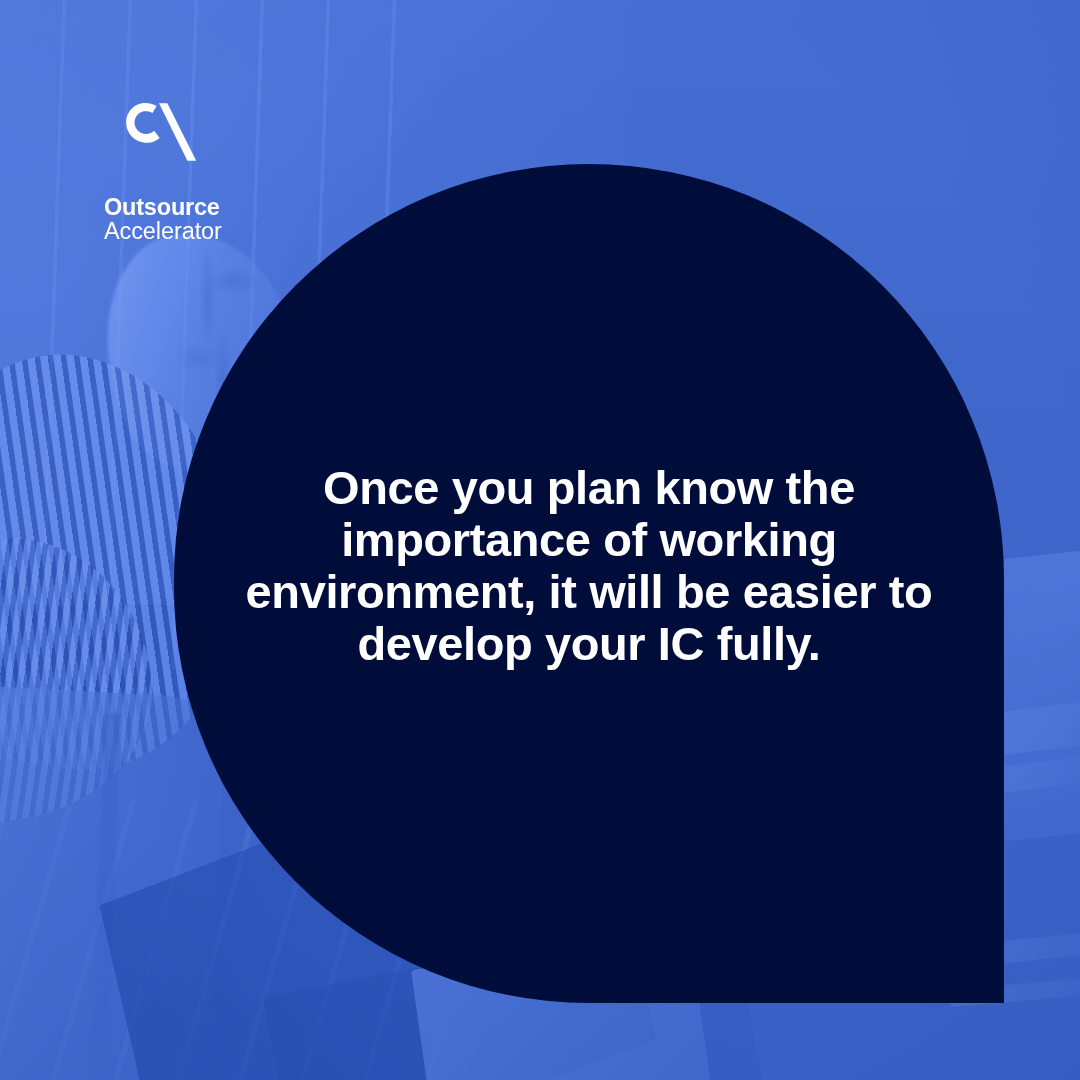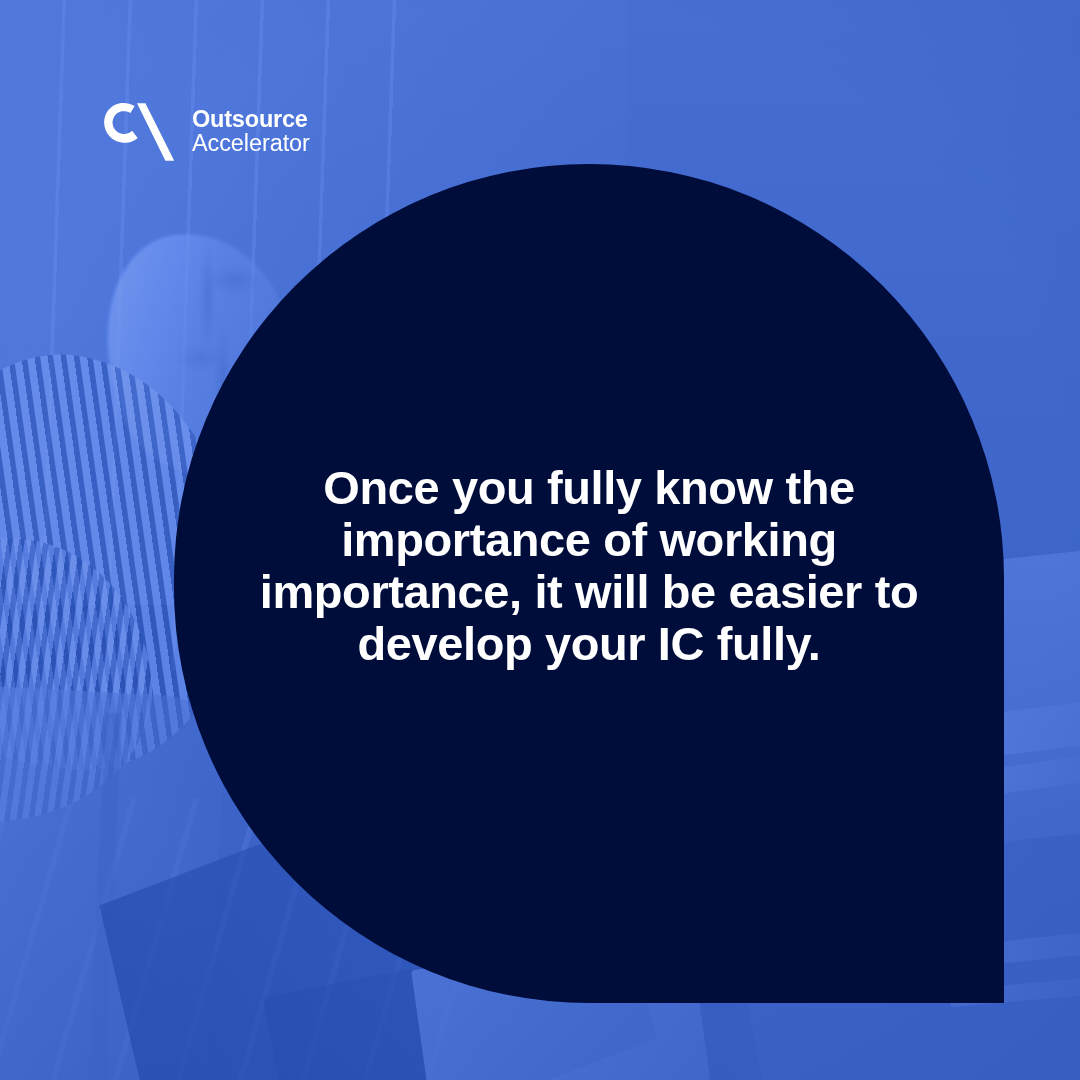--- a/index.html
+++ b/index.html
@@ -258,22 +258,23 @@
     border-radius: 415px 415px 0 415px;
   }
 
   
   .logo {
     position: absolute;
     left: 104px;
     top: 102px;
     display: flex;
     align-items: center;
-    gap: 14px;
+    gap: 34px;
     z-index: 5;
+    flex-direction: column;
   }
   .logo-mark { width: 74px; height: 60px; display: block; }
   .logo-words {
     display: flex;
     flex-direction: column;
     justify-content: center;
     line-height: 1.02;
     color: #ffffff;
   }
   .logo-line1 {
@@ -341,19 +342,19 @@
       <path d="M30.6 4.1 C25.9 1.3 20.3 0.2 14.9 1.4 C8.0 2.9 2.6 8.4 0.8 15.2 C-1.0 22.0 0.9 29.5 5.8 34.6 C10.7 39.7 18.1 41.9 24.9 40.4 C28.2 39.7 31.2 38.2 33.7 36.1 L28.1 28.7 C26.5 30.2 24.5 31.3 22.3 31.7 C18.3 32.5 14.0 31.1 11.3 28.0 C8.6 24.9 7.8 20.5 9.2 16.7 C10.6 12.8 14.0 10.0 18.1 9.3 C21.0 8.8 24.0 9.4 26.5 10.9 Z" fill="#ffffff"></path>
       <path d="M41.4 1.2 L33.0 1.2 L61.4 58.8 L70.2 58.8 Z" fill="#ffffff"></path>
     </svg>
     <div class="logo-words">
       <span class="logo-line1">Outsource</span>
       <span class="logo-line2">Accelerator</span>
     </div>
   </div>
 
   <div class="quote">
-    <span class="quote-line">Once you fully know the</span>
+    <span class="quote-line">Once you plan know the</span>
     <span class="quote-line">importance of working</span>
-    <span class="quote-line">importance, it will be easier to</span>
+    <span class="quote-line">environment, it will be easier to</span>
     <span class="quote-line">develop your IC fully.</span>
   </div>
 
 </div>
 
 </body></html>

